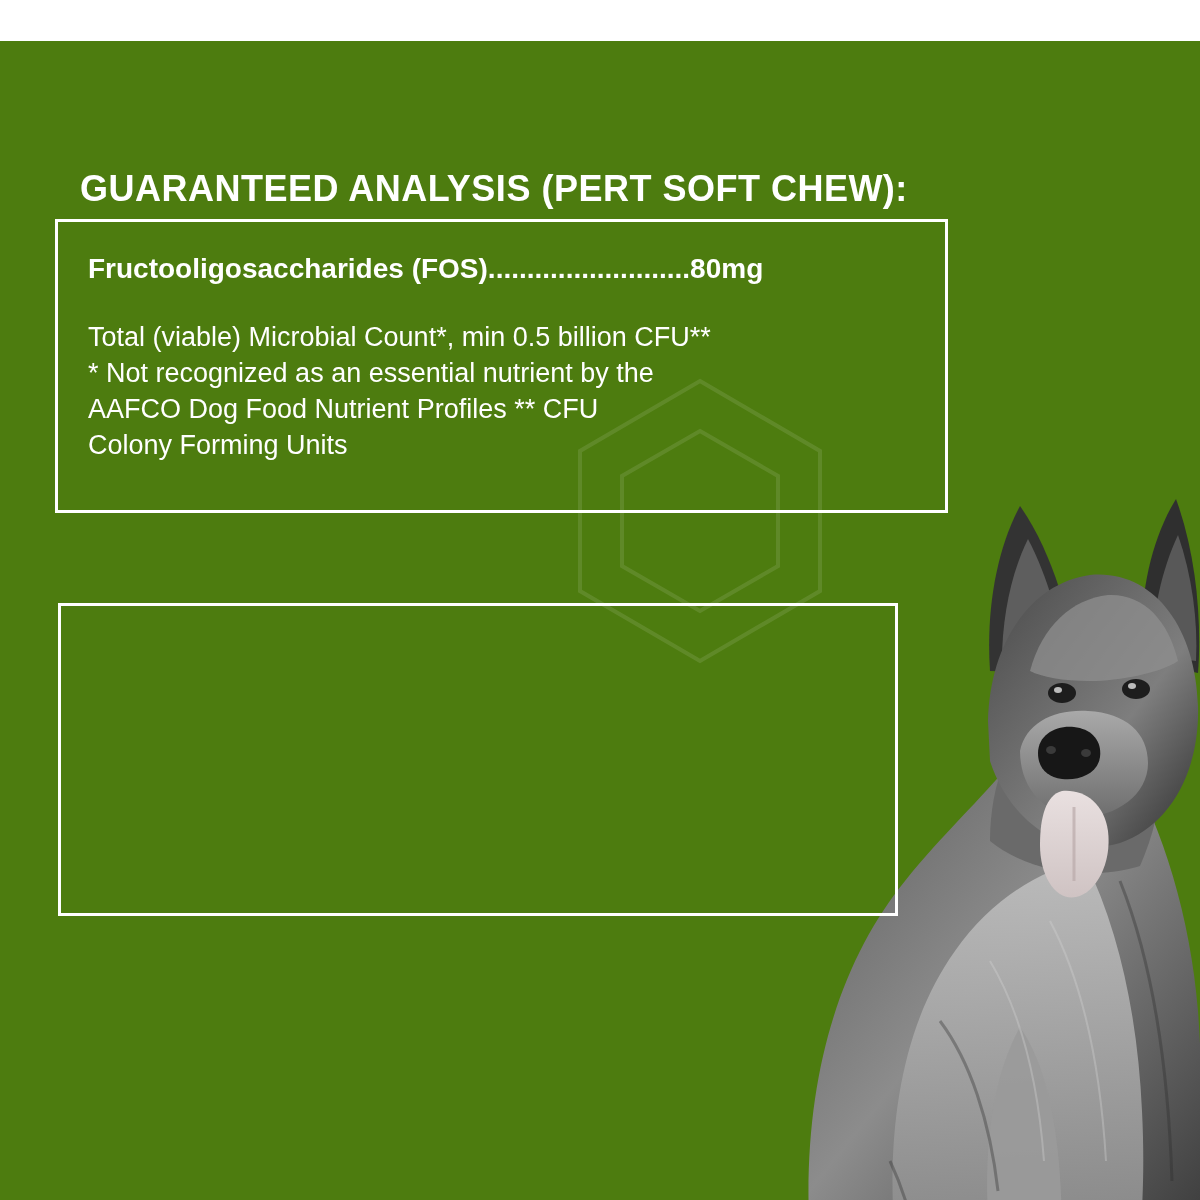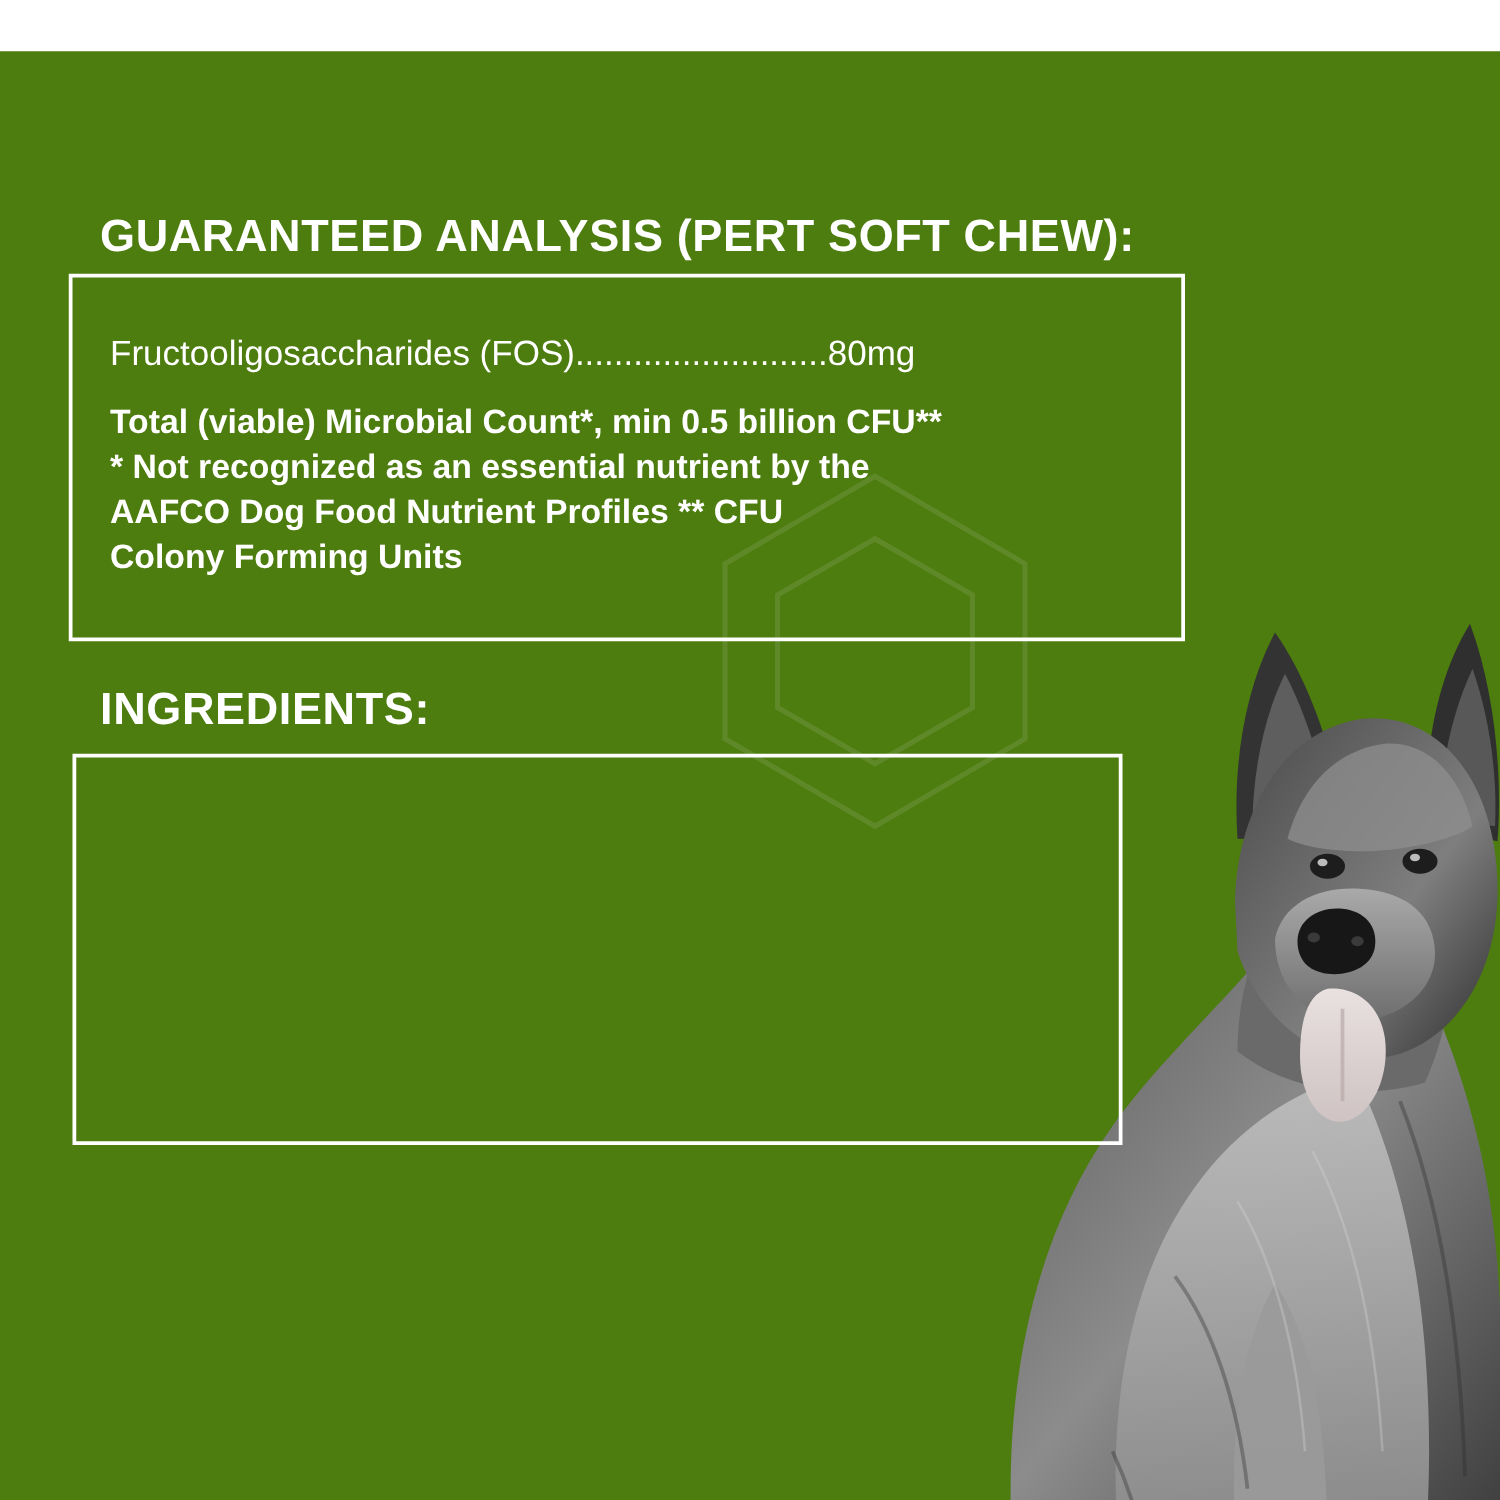--- a/index.html
+++ b/index.html
@@ -75,29 +75,29 @@
 
   .panel-text {
     position: absolute;
     color: #ffffff;
     font-size: 27px;
     line-height: 1.30;
     white-space: pre-line;
   }
   #text-fos {
     left: 88px;
-    top: 224px;
-    font-weight: normal;
+    top: 210px;
+    font-weight: bold;
     font-size: 28px;
     text-align: center;
   }
   #text-microbial {
     left: 88px;
     top: 279px;
-    font-weight: bold;
+    font-weight: normal;
     font-size: 27px;
     line-height: 1.33;
   }
   #text-ingredients {
     left: 85px;
     top: 586px;
     font-weight: bold;
     font-size: 28px;
     line-height: 1.40;
   }
@@ -209,18 +209,17 @@
 
     <div class="panel" id="panel-analysis"></div>
 
     <div class="panel-text" id="text-fos">Fructooligosaccharides (FOS)..........................80mg</div>
 
     <div class="panel-text" id="text-microbial">Total (viable) Microbial Count*, min 0.5 billion CFU**
 * Not recognized as an essential nutrient by the
 AAFCO Dog Food Nutrient Profiles ** CFU
 Colony Forming Units</div>
 
-    <div class="section-heading" id="heading-ingredients">INGREDIENTS:</div>
 
     <div class="panel" id="panel-ingredients"></div>
 
   </div>
 </div>
 
 </body></html>

